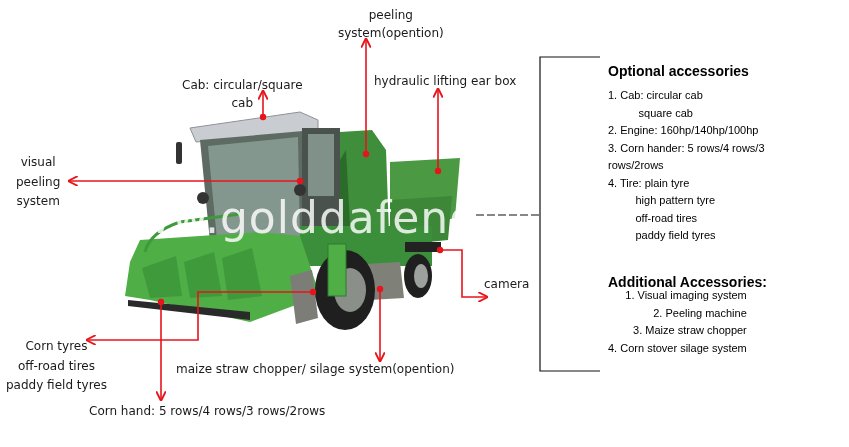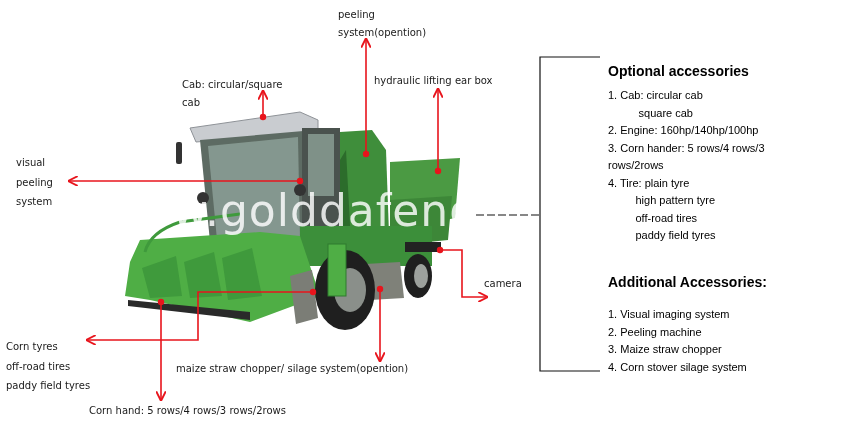--- a/index.html
+++ b/index.html
@@ -1,22 +1,22 @@
 <!DOCTYPE html>
 <html><head>
 <meta charset="utf-8">
 <style>
   html, body { margin: 0; padding: 0; background: #ffffff; }
   body { width: 849px; height: 447px; position: relative; overflow: hidden;
          font-family: "DejaVu Sans", "Liberation Sans", sans-serif; color: #111; }
-  .lbl { position: absolute; font-size: 10px; line-height: 18px; white-space: pre; color: #1a1a1a; }
+  .lbl { position: absolute; font-size: 12px; line-height: 18px; white-space: pre; color: #1a1a1a; text-align: center; }
   .panel-title { position: absolute; font-family: "Liberation Sans", sans-serif; font-weight: bold; font-size: 14px; color: #000; margin-top: 12px; }
   .panel-line { position: absolute; font-family: Liberation Sans, sans-serif; font-size: 11px; line-height: 17.5px; white-space: pre; color: #000; }
   svg.overlay { position: absolute; left: 0; top: 0; }
-  .watermark { position: absolute; left: 98px; top: 185px; font-size: 44px; color: rgba(255,255,255,0.82);
+  .watermark { position: absolute; left: 98px; top: 192px; font-size: 44px; color: rgba(255,255,255,0.82);
                font-family: "DejaVu Sans", sans-serif; letter-spacing: 1px; white-space: nowrap; }
 </style>
 </head>
 <body>
 
 <svg class="overlay" width="849" height="447">
 
   <path d="M190 128 L300 112 L318 120 L318 132 L196 142 Z" fill="#c9ccd0" stroke="#8e9297"></path>
 
   <path d="M200 140 L315 130 L318 250 L212 262 Z" fill="#5d6b63"></path>
@@ -129,16 +129,16 @@
 <span>          square cab</span>
 <span>2. Engine: 160hp/140hp/100hp</span>
 <span>3. Corn hander: 5 rows/4 rows/3</span>
 <span>rows/2rows</span>
 <span>4. Tire: plain tyre</span>
 <span>         high pattern tyre</span>
 <span>         off-road tires</span>
 <span>         paddy field tyres</span></div>
 
 <div class="panel-title" style="left:608px; top:262px;">Additional Accessories:</div>
-<div class="panel-line" style="left:608px; top:306px;"><span>1. Visual imaging system</span>
+<div class="panel-line" style="left:608px; top:287px;text-align:right;"><span>1. Visual imaging system</span>
 <span>2. Peeling machine</span>
 <span>3. Maize straw chopper</span>
 <span>4. Corn stover silage system</span></div>
 
 </body></html>

